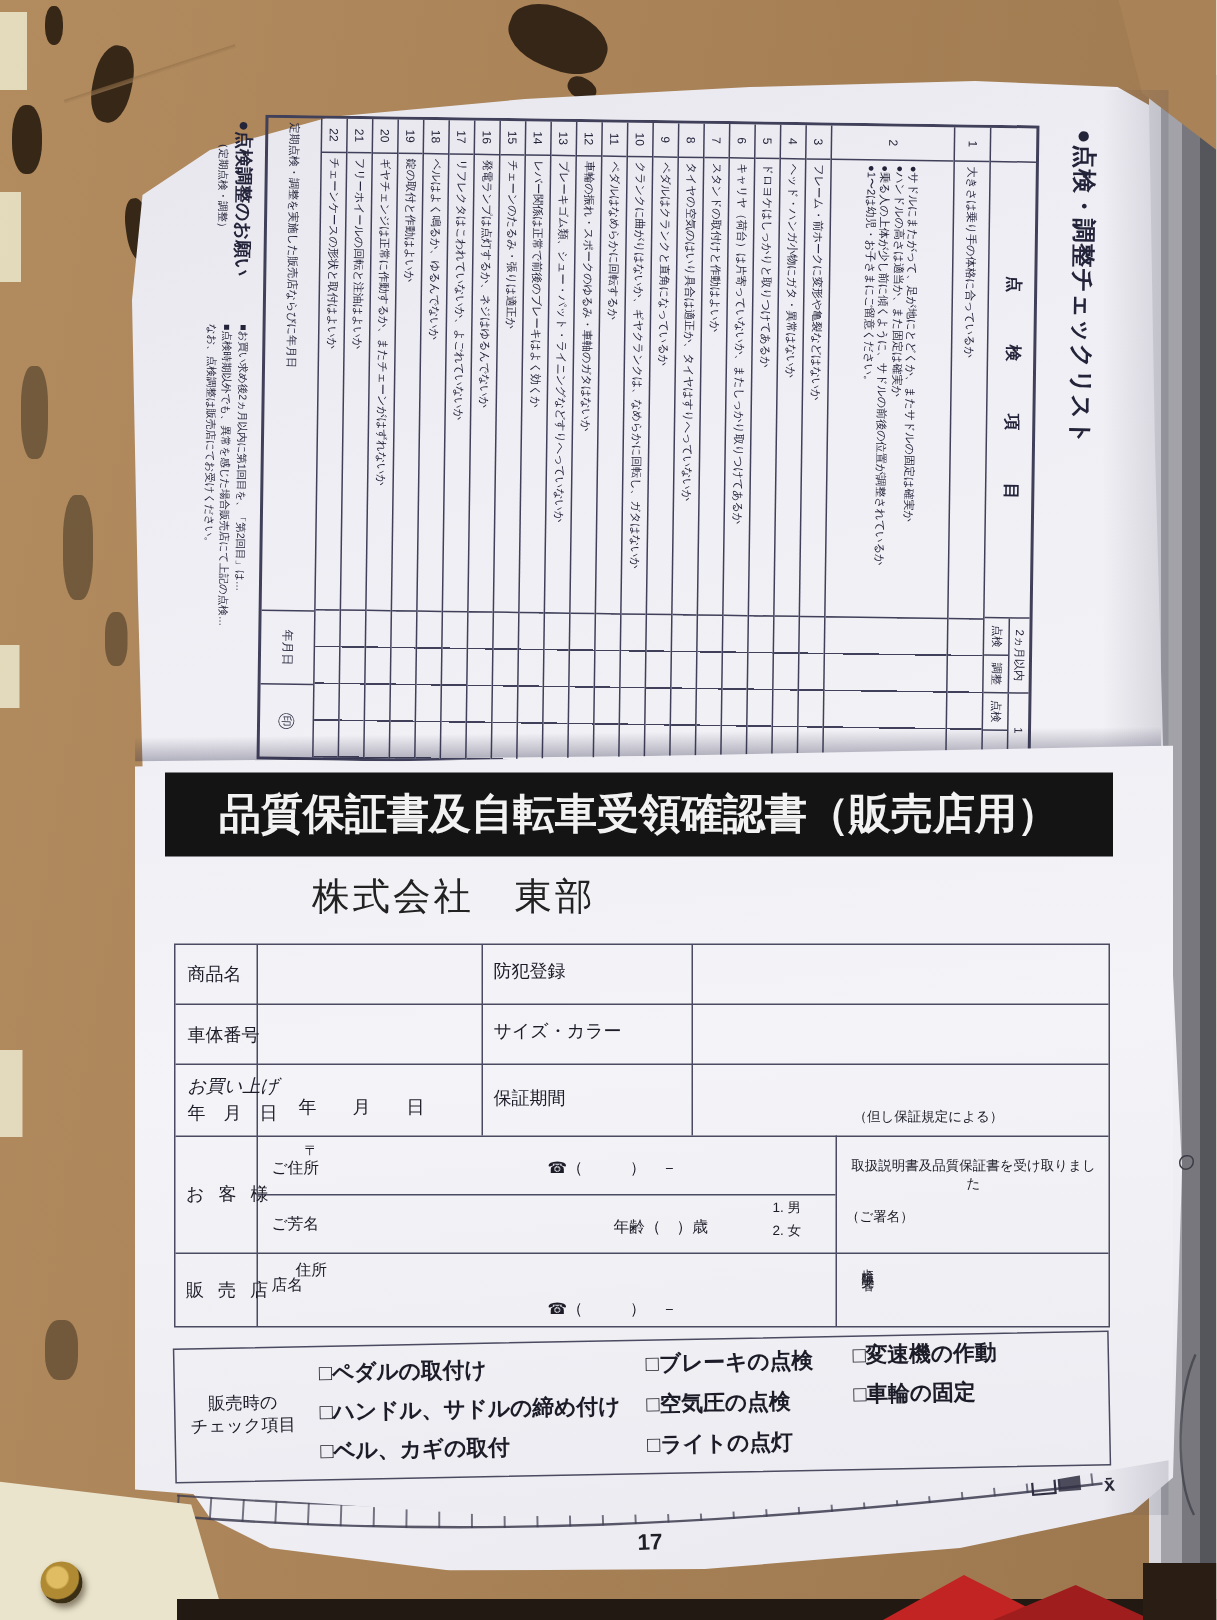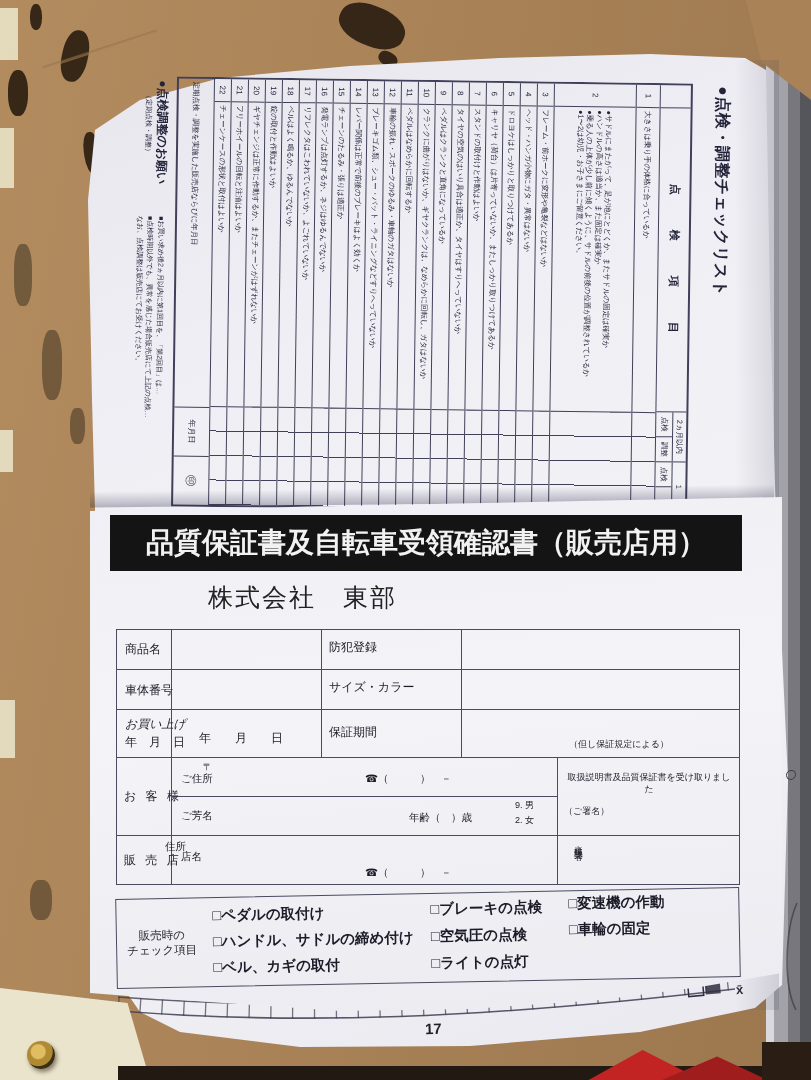--- a/index.html
+++ b/index.html
@@ -318,27 +318,27 @@
       <div class="t lbl" style="left:82px;top:100px;">年　　月　　日</div>
       <div class="t lbl" style="left:212px;top:94px;">保証期間</div>
       <div class="t xs" style="left:452px;top:108px;">（但し保証規定による）</div>
 
       <div class="t lbl" style="left:7px;top:158px;letter-spacing:3px;">お 客 様</div>
       <div class="t xs" style="left:86px;top:131px;">〒</div>
       <div class="t sm" style="left:64px;top:142px;">ご住所</div>
       <div class="t sm" style="left:248px;top:142px;">☎（　　　）　－</div>
       <div class="t sm" style="left:64px;top:179px;">ご芳名</div>
       <div class="t sm" style="left:292px;top:181px;">年齢（　）歳</div>
-      <div class="t xs" style="left:398px;top:169px;">9. 男</div>
+      <div class="t xs" style="left:398px;top:169px;">1. 男</div>
       <div class="t xs" style="left:398px;top:184px;">2. 女</div>
       <div class="t xs" style="left:447px;top:141px;white-space:normal;width:170px;line-height:1.35;text-align:center;">取扱説明書及品質保証書を受け取りました</div>
       <div class="t xs" style="left:447px;top:158px;margin-top:17px;">（ご署名）</div>
 
       <div class="t lbl" style="left:7px;top:222px;letter-spacing:3px;">販 売 店</div>
-      <div class="t sm" style="left:48px;top:210px;">住所</div>
+      <div class="t sm" style="left:80px;top:210px;">住所</div>
       <div class="t sm" style="left:64px;top:220px;">店名</div>
       <div class="t sm" style="left:248px;top:236px;">☎（　　　）　－</div>
       <div class="t vert" style="left:456px;top:208px;height:46px;">点検販売者</div>
     </div>
 
     <div class="cbx">
       <div class="cbx-label">
         <div>販売時の</div>
         <div>チェック項目</div>
       </div>

